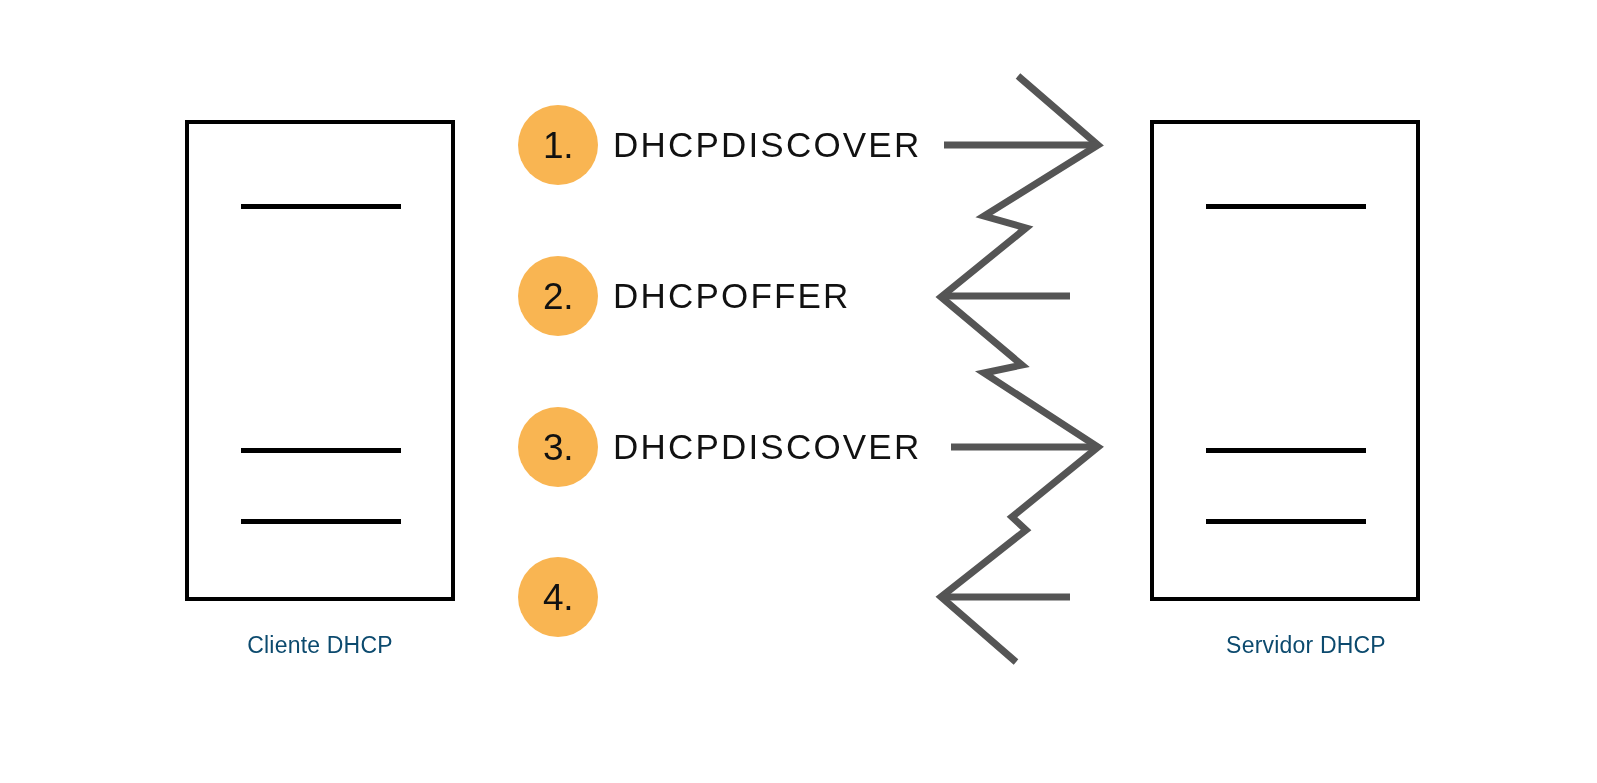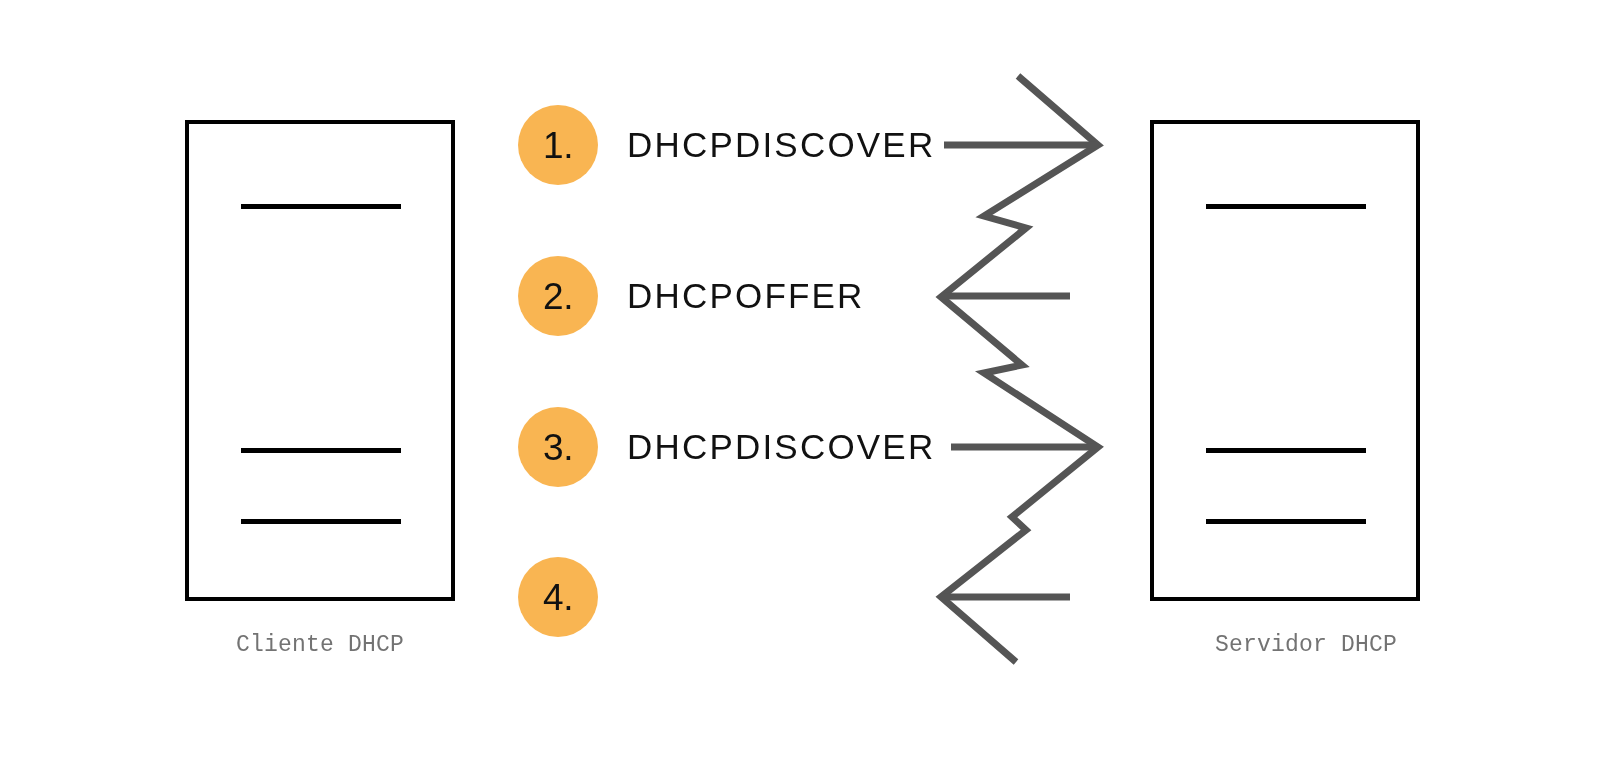--- a/index.html
+++ b/index.html
@@ -32,24 +32,24 @@
   .device-line {
     position: absolute;
     height: 5px;
     background: #000000;
   }
 
   .device-caption {
     position: absolute;
     width: 360px;
     text-align: center;
-    font-family: Liberation Mono, monospace;
+    font-family: Liberation Sans, sans-serif;
     font-size: 23px;
     font-weight: 400;
-    color: #737373;
+    color: #0c4a6e;
     letter-spacing: 0.2px;
     white-space: nowrap;
   }
   #client-caption { left: 140px; top: 632px; }
   #server-caption { left: 1126px; top: 632px; }
 
   
   .step {
     position: absolute;
     display: flex;
@@ -66,21 +66,21 @@
     justify-content: center;
     flex: 0 0 auto;
     font-family: "Liberation Sans", sans-serif;
     font-size: 37px;
     font-weight: 400;
     color: #111111;
     line-height: 1;
     letter-spacing: -0.5px;
   }
   .step-label {
-    margin-left: 29px;
+    margin-left: 15px;
     font-family: "Liberation Sans", sans-serif;
     font-size: 35px;
     font-weight: 400;
     color: #111111;
     letter-spacing: 2.2px;
     white-space: nowrap;
   }
 
   
   #arrow-layer {

